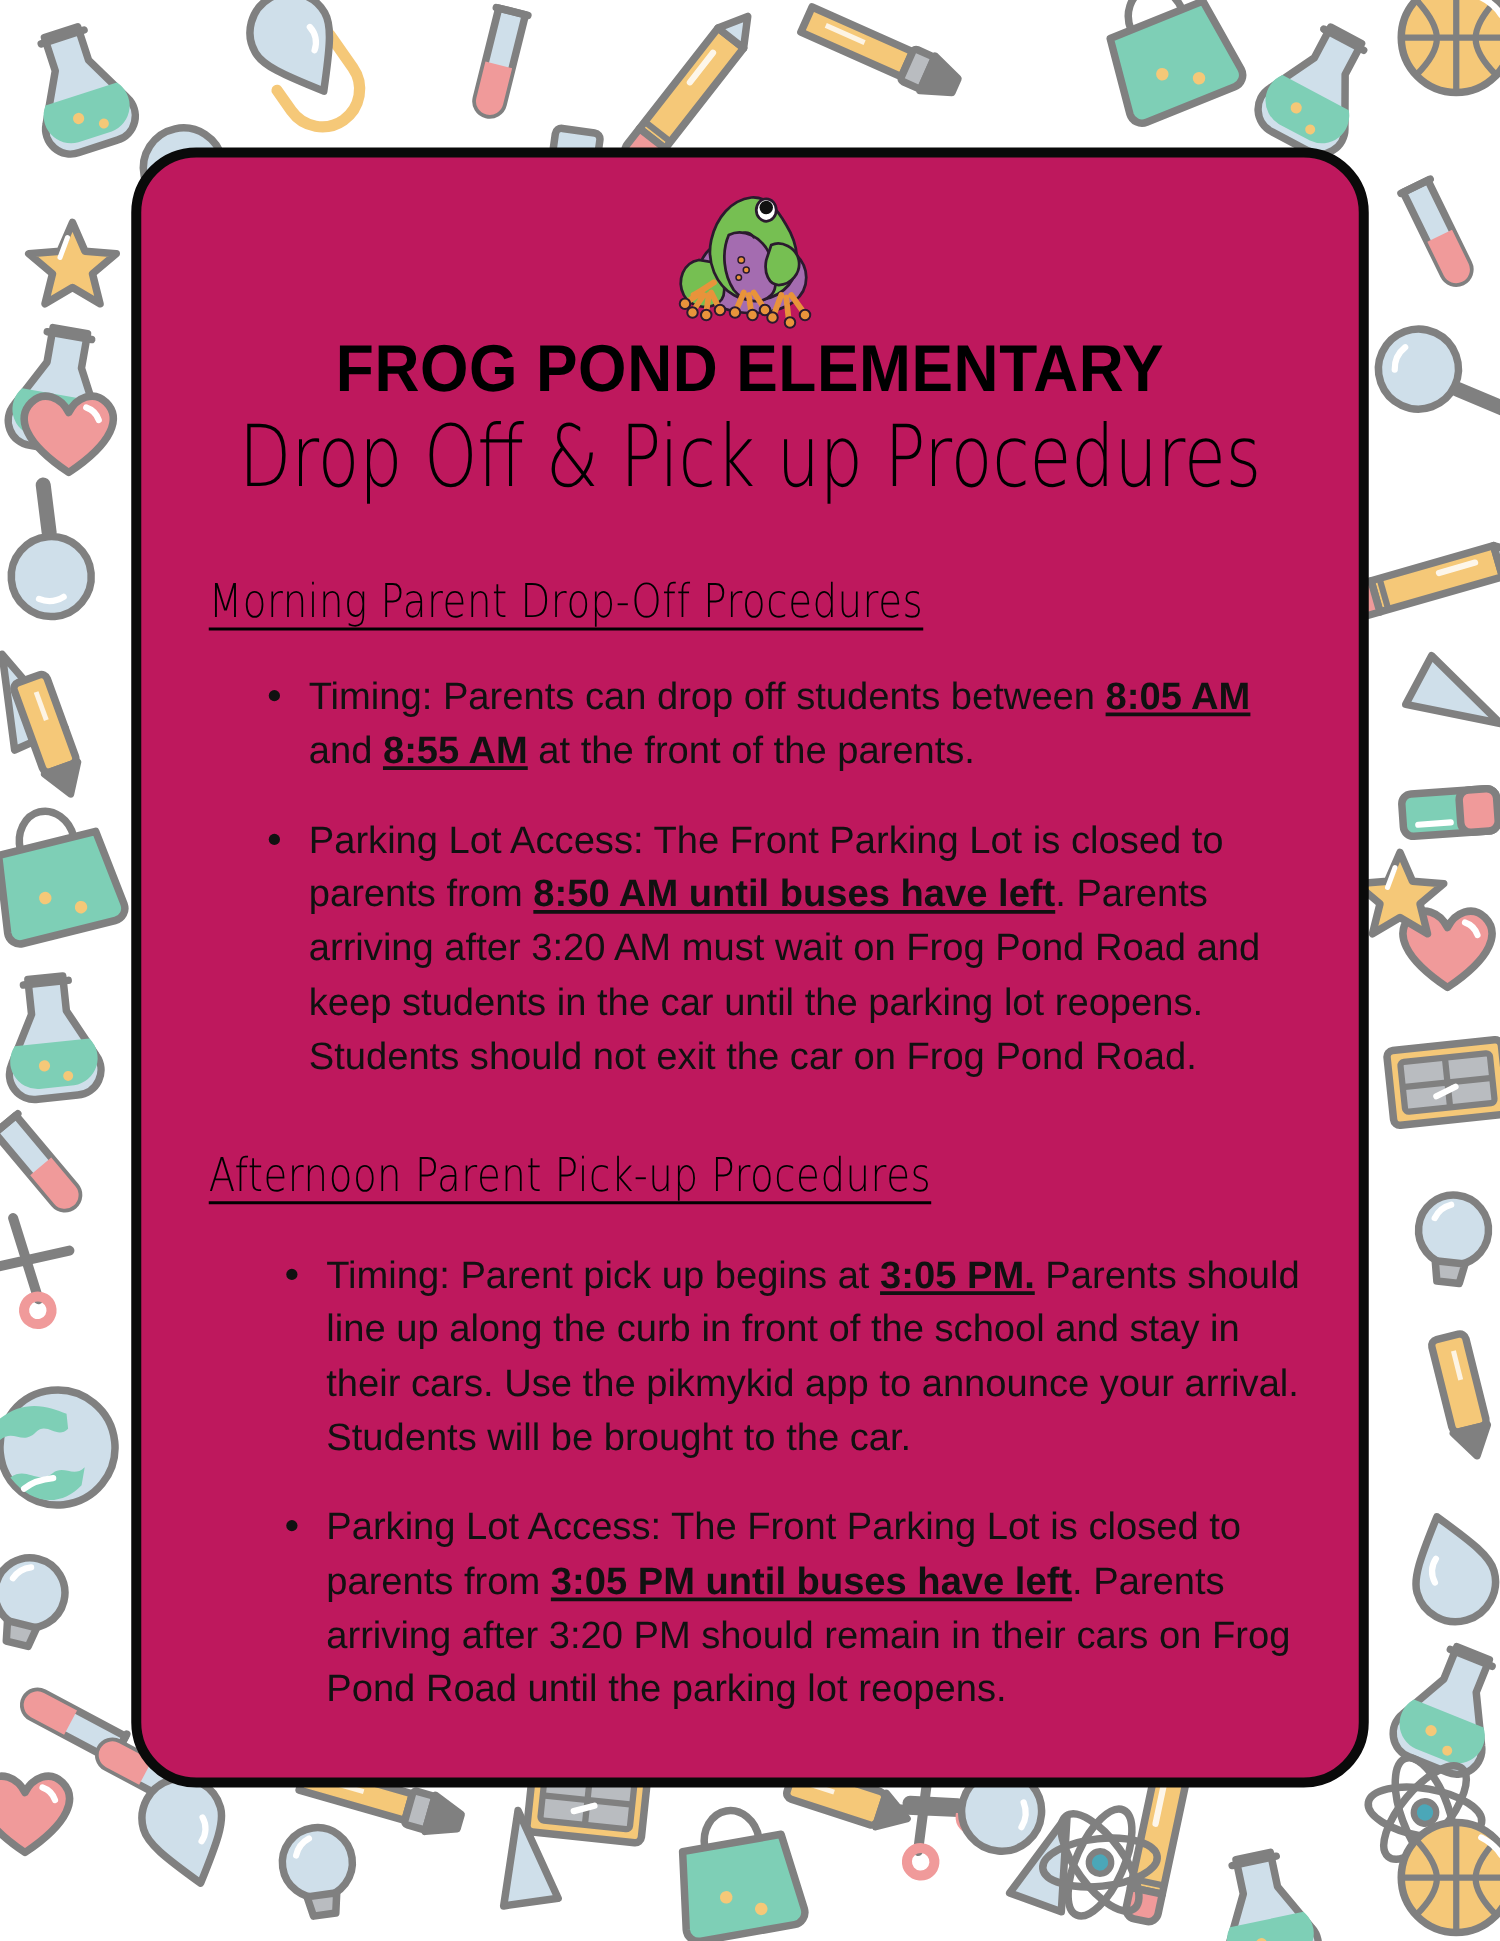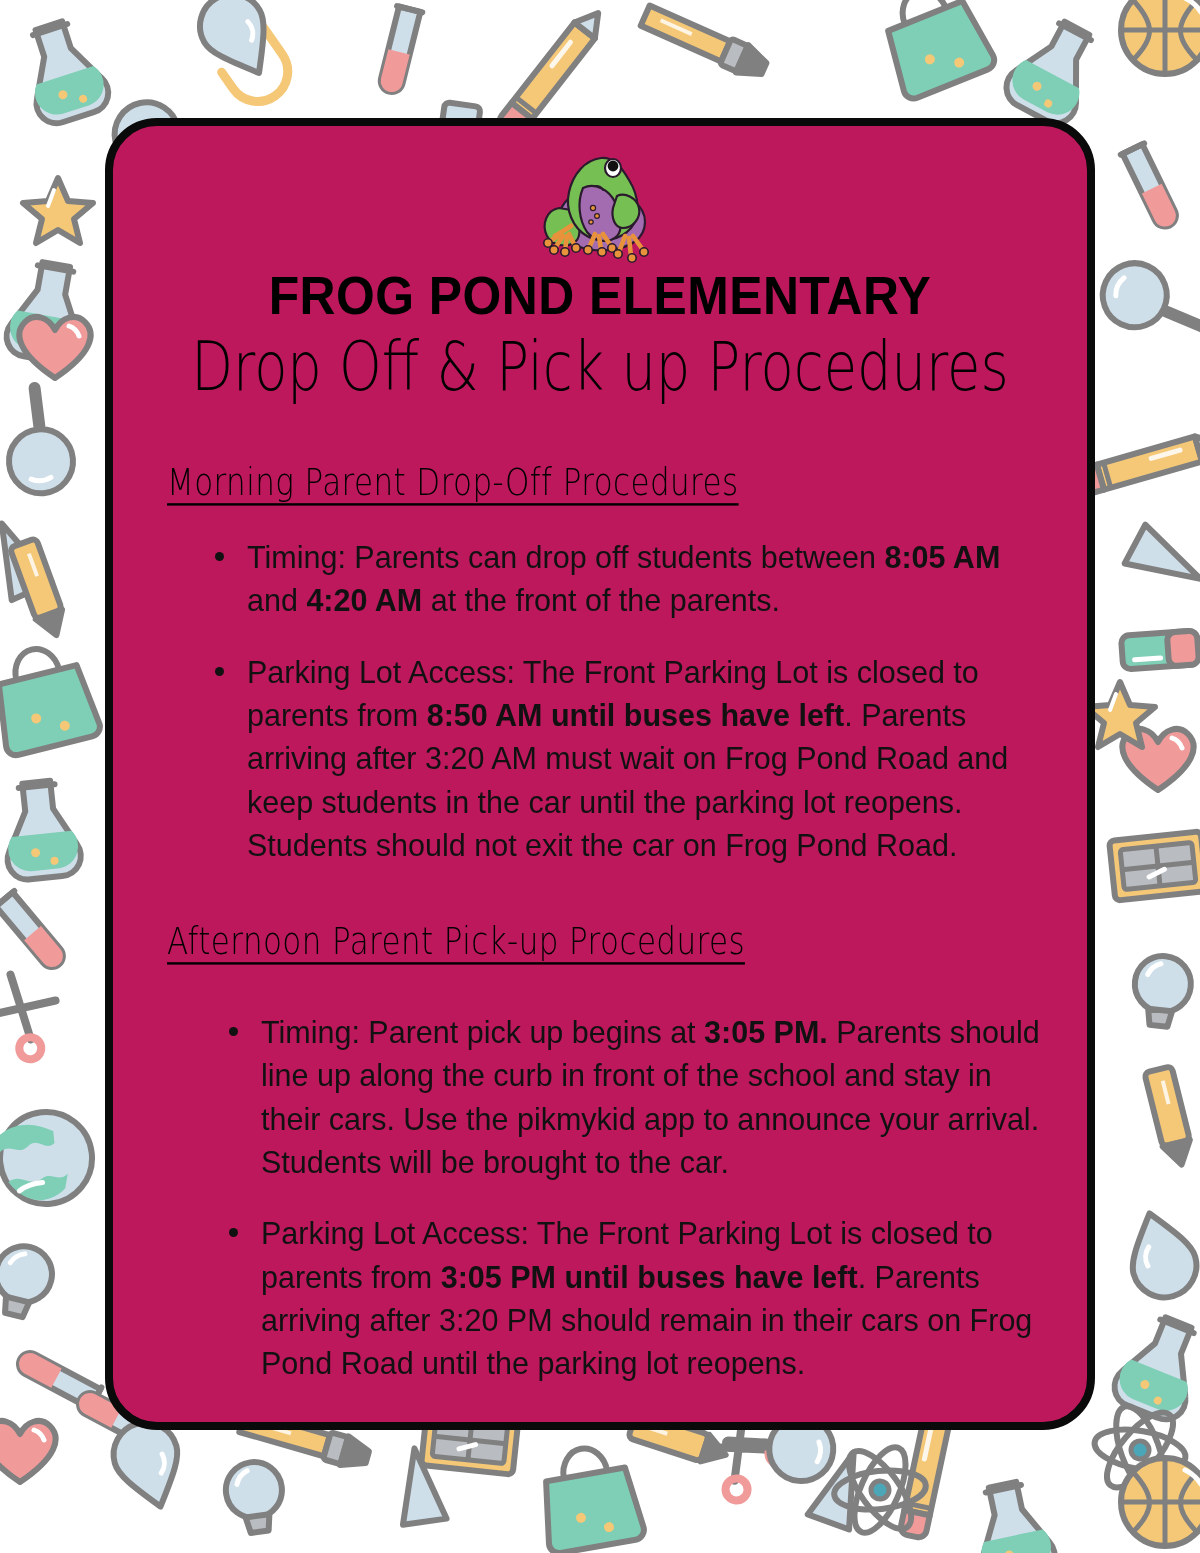--- a/index.html
+++ b/index.html
@@ -98,21 +98,21 @@
   #heading-afternoon { margin-top: 52px; margin-left: 10px; }
 
   
   .bullets {
     list-style: none;
     font-size: 30.5px;
     line-height: 1.42;
     color: #111111;
   }
   #bullets-morning { margin-top: 40px; padding-left: 54px; }
-  #bullets-afternoon { margin-top: 56px; padding-left: 68px; }
+  #bullets-afternoon { margin-top: 44px; padding-left: 68px; }
 
   .bullets li {
     position: relative;
     padding-left: 36px;
     margin-bottom: 28px;
   }
   .bullets li:last-child { margin-bottom: 0; }
 
   .bullets li::before {
     content: "";
@@ -120,20 +120,21 @@
     left: 4px;
     top: 16px;
     width: 9px;
     height: 9px;
     border-radius: 50%;
     background: #111111;
   }
 
   .bullets b {
     font-weight: 700;
+    text-decoration: underline;
     text-underline-offset: 3px;
     text-decoration-thickness: 2.5px;
   }
 </style>
 </head>
 <body>
 
 <svg id="bg-pattern" viewBox="0 0 1200 1553" preserveAspectRatio="none" aria-hidden="true">
   <defs>
     <g id="d-flask">
@@ -351,21 +352,21 @@
         <circle cx="107" cy="106" r="4.2" fill="#e8933b" stroke="#2b1a2e" stroke-width="1.6"></circle>
         <circle cx="119" cy="100" r="4.2" fill="#e8933b" stroke="#2b1a2e" stroke-width="1.6"></circle>
       </svg>
     </div>
 
     <div class="school-name">FROG POND ELEMENTARY</div>
     <div class="subtitle">Drop Off &amp; Pick up Procedures</div>
 
     <div class="section-heading" id="heading-morning">Morning Parent Drop-Off Procedures</div>
     <ul class="bullets" id="bullets-morning">
-        <li><span>Timing: Parents can drop off students between </span><b>8:05 AM</b><span> and </span><b>4:20 AM</b><span> at the front of the parents.</span></li>
+        <li><span>Timing: Parents can drop off students between </span><b>8:05 AM</b><span> and </span><b>8:55 AM</b><span> at the front of the parents.</span></li>
         <li><span>Parking Lot Access: The Front Parking Lot is closed to parents from </span><b>8:50 AM until buses have left</b><span>. Parents arriving after 3:20 AM must wait on Frog Pond Road and keep students in the car until the parking lot reopens. Students should not exit the car on Frog Pond Road.</span></li>
       </ul>
 
     <div class="section-heading" id="heading-afternoon">Afternoon Parent Pick-up Procedures</div>
     <ul class="bullets" id="bullets-afternoon">
         <li><span>Timing: Parent pick up begins at </span><b>3:05 PM.</b><span> Parents should line up along the curb in front of the school and stay in their cars. Use the pikmykid app to announce your arrival. Students will be brought to the car.</span></li>
         <li><span>Parking Lot Access: The Front Parking Lot is closed to parents from </span><b>3:05 PM until buses have left</b><span>. Parents arriving after 3:20 PM should remain in their cars on Frog Pond Road until the parking lot reopens.</span></li>
       </ul>
 
   </div>

